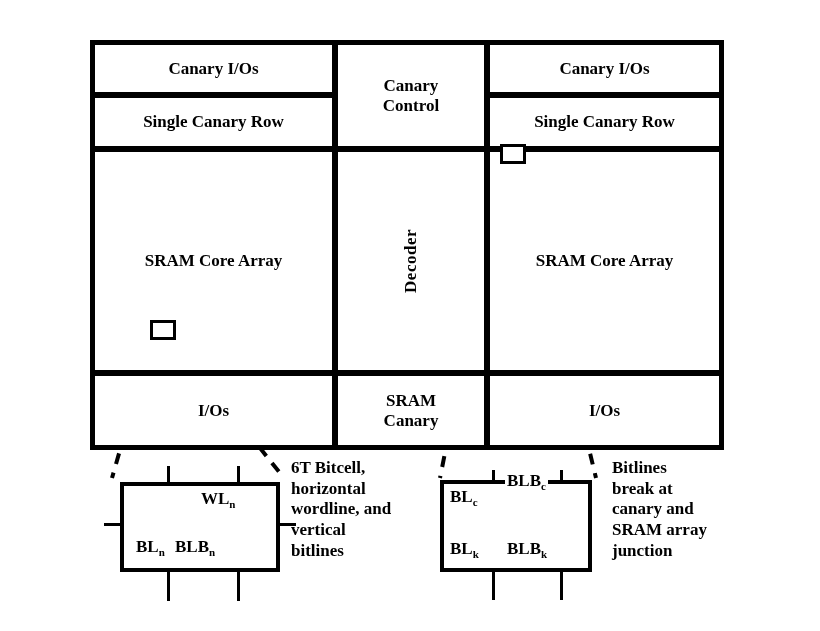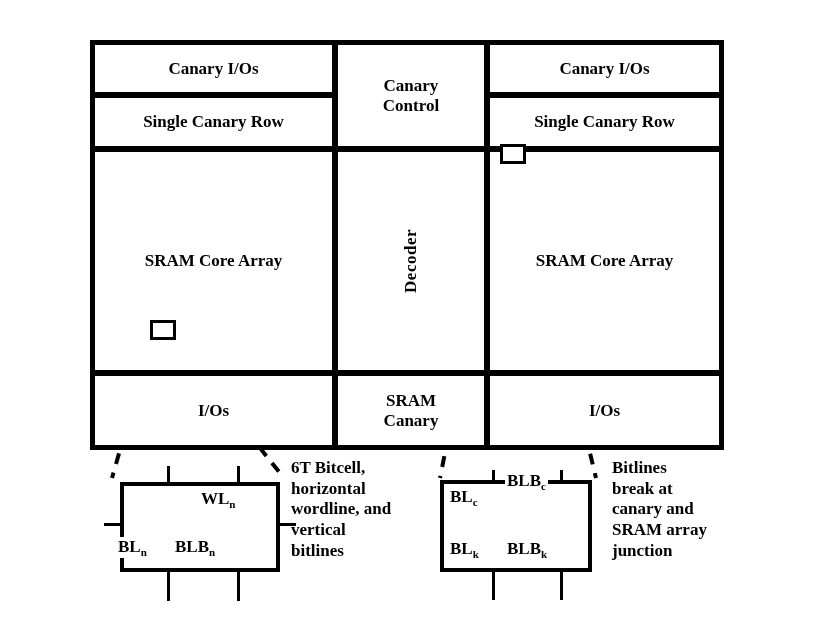--- a/index.html
+++ b/index.html
@@ -168,21 +168,21 @@
 
   <div class="gridline" style="left:104px; top:523px; width:192px; height:3px;"></div>
   <div class="gridline" style="left:167px; top:466px; width:3px; height:135px;"></div>
   <div class="gridline" style="left:237px; top:466px; width:3px; height:135px;"></div>
 
   <div class="cell-box" style="left:120px; top:482px; width:160px; height:90px;"></div>
 
   <div class="cell-label" style="left:175px; top:489px;margin-left:24px;">
     <span>WL</span><sub>n</sub>
   </div>
-  <div class="cell-label" style="left:116px; top:537px;font-family:Liberation Serif, serif;">
+  <div class="cell-label" style="left:134px; top:537px;font-family:Liberation Serif, serif;">
     <span>BL</span><sub>n</sub>
   </div>
   <div class="cell-label" style="left:173px; top:537px;">
     <span>BLB</span><sub>n</sub>
   </div>
 
   <div class="gridline" style="left:492px; top:470px; width:3px; height:130px;"></div>
   <div class="gridline" style="left:560px; top:470px; width:3px; height:130px;"></div>
 
   <div class="cell-box" style="left:440px; top:480px; width:152px; height:92px;"></div>

